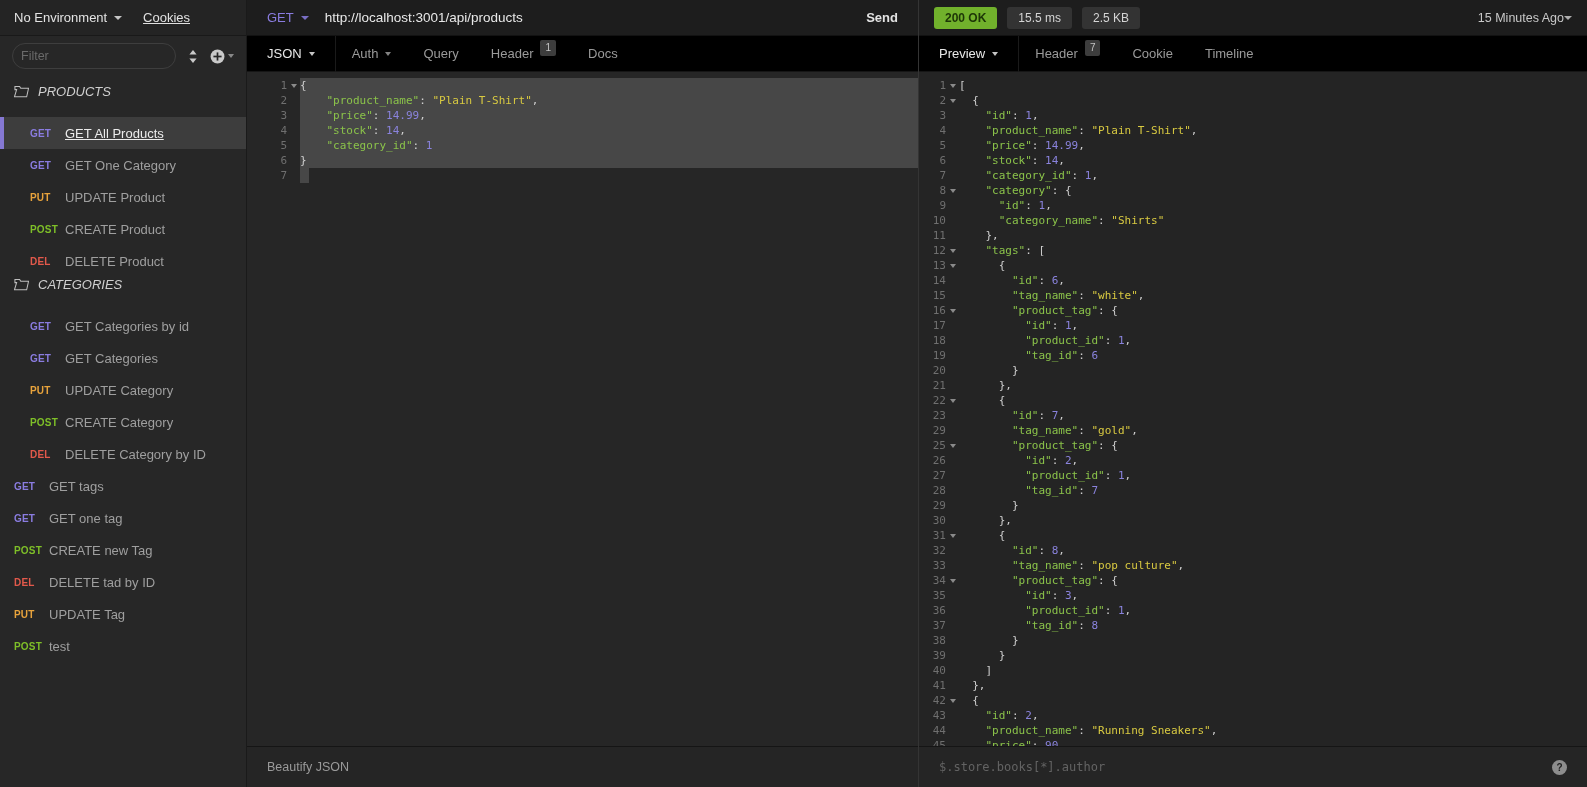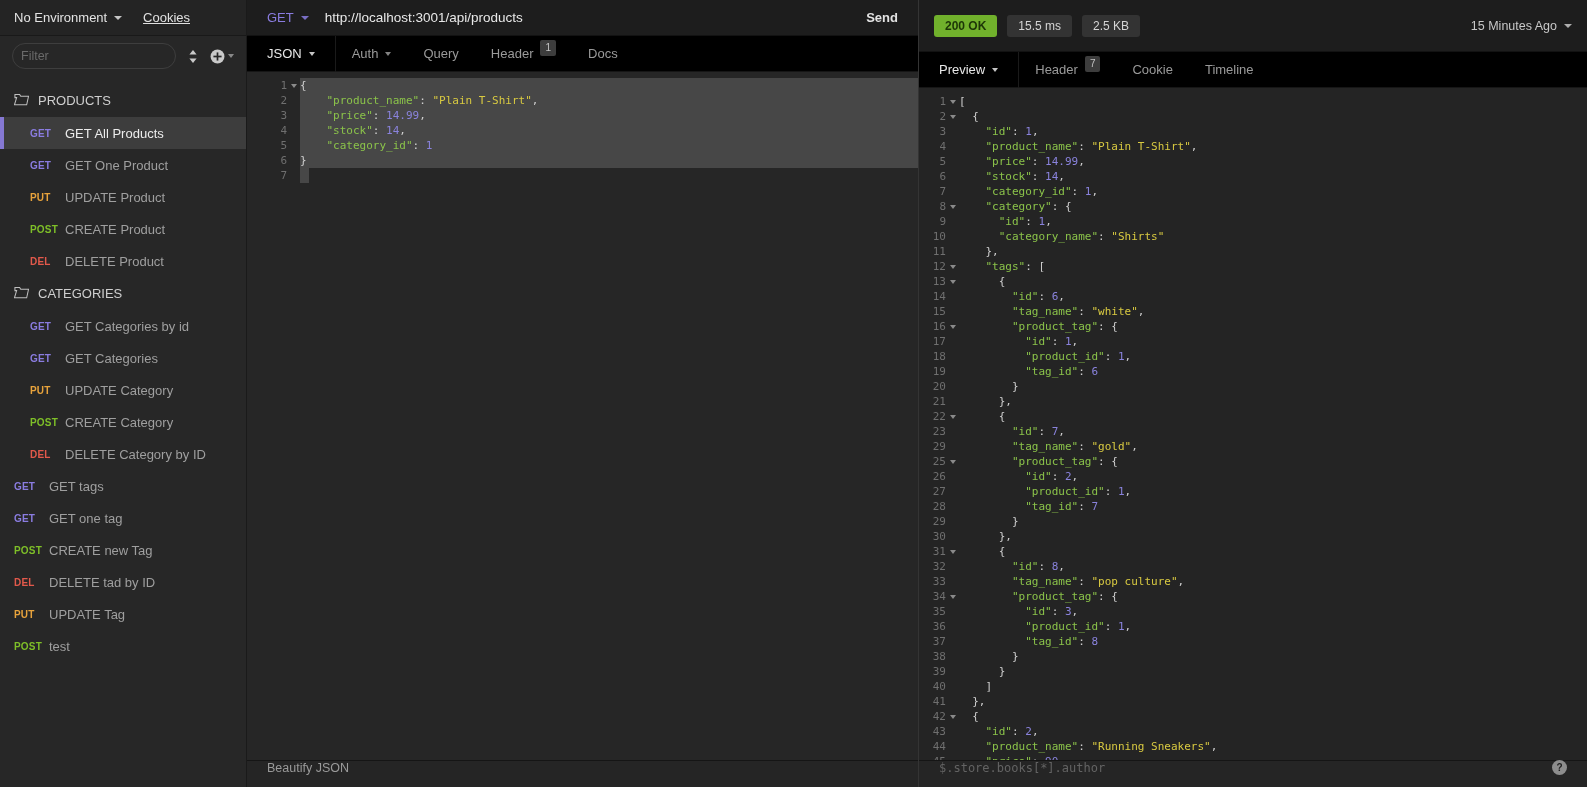--- a/index.html
+++ b/index.html
@@ -21,22 +21,22 @@
   .filter-input::placeholder { color:#6a6a6a; }
   .sb-icon { display:flex; align-items:center; gap:3px; cursor:pointer; color:#9a9a9a; flex:none; }
   .sb-list { flex:1; overflow:hidden; padding-top:8px; }
   .sb-row { height:32px; display:flex; align-items:center; padding-left:14px; cursor:pointer; }
   .sb-row.child { padding-left:30px; }
   .sb-row.active { background:#3d3d3d; border-left:4px solid #8578d3; }
   .sb-row.active.child { padding-left:26px; }
   .sb-row .method { width:35px; flex:none; font-size:10px; font-weight:bold; letter-spacing:.2px; }
   .m-GET { color:#8a7ce0; } .m-PUT { color:#e8a33c; } .m-POST { color:#7ebf28; } .m-DEL { color:#e2594b; }
   .sb-label { font-size:13px; color:#9f9f9f; white-space:nowrap; }
-  .sb-row.active .sb-label { color:#ececec; }
-  .sb-folder { height:33px; display:flex; align-items:center; gap:9px; padding-left:14px; cursor:pointer; }
+  .sb-row.active .sb-label { color:#ececec;text-decoration:underline; }
+  .sb-folder { height:33px; display:flex; align-items:flex-start; gap:9px; padding-left:14px; cursor:pointer;font-style:italic; }
   .sb-folder .sb-label { color:#cfcfcf; }
 
   
   .pane { display:flex; flex-direction:column; min-width:0; }
   .request-pane { width:671px; flex:none; background:#262626; }
   .response-pane { flex:1; background:#242424; border-left:1px solid #343434; }
 
   .top-bar { height:36px; flex:none; background:#1d1d1d; border-bottom:1px solid #121212; display:flex; align-items:center; padding:0 20px; }
   .url-method { color:#8a7ce0; font-size:13px; display:flex; align-items:center; gap:7px; cursor:pointer; }
   .url-method .caret { color:#8a7ce0; }
@@ -44,42 +44,42 @@
   .send-btn { margin-left:auto; background:none; border:none; color:#e3e3e3; font-size:13px; cursor:pointer; font-family:"Liberation Sans", sans-serif;font-weight:bold; }
 
   .tab-bar { height:36px; flex:none; background:#000000; border-bottom:1px solid #161616; display:flex; align-items:center; font-size:13px; color:#9a9a9a; }
   .tab { height:100%; display:flex; align-items:center; gap:7px; padding:0 16px; cursor:pointer; white-space:nowrap; }
   .tab:first-child { padding:0 20px; }
   .tab.active { color:#e8e8e8; }
   .tab-divider { width:1px; height:36px; background:#1a1a1a; flex:none; }
   .badge-sup { background:#3d3d3d; color:#c4c4c4; font-size:10px; line-height:1; padding:3px 5px; border-radius:2px; position:relative; top:-6px; }
 
   
-  .status-bar { height:52px; flex:none; background:#1d1d1d; border-bottom:1px solid #121212; display:flex; align-items:center; padding:0 15px; gap:10px; }
+  .status-bar { height:36px; flex:none; background:#1d1d1d; border-bottom:1px solid #121212; display:flex; align-items:center; padding:0 15px; gap:10px; }
   .badge { padding:4px 11px; border-radius:3px; background:#333333; color:#d5d5d5; font-size:12px; white-space:nowrap; }
   .badge.ok { background:#71b12c; color:#1d3607; font-weight:bold; }
-  .resp-age { margin-left:auto; color:#c8c8c8; font-size:12.5px; display:flex; align-items:center; gap:7px; cursor:pointer; }
+  .resp-age { margin-left:auto; color:#c8c8c8; font-size:12.5px; display:flex; align-items:center; cursor:pointer; }
 
   
   .editor { flex:1; display:flex; overflow:hidden; font-family:"DejaVu Sans Mono", monospace; font-size:11px; line-height:15px; padding-top:6px; cursor:text; }
   .gutter { flex:none; color:#6f6f6f; }
   .gl { height:15px; display:flex; align-items:center; justify-content:flex-end; }
   .gl .num { text-align:right; }
   .gl .foldcol { width:13px; display:flex; justify-content:center; align-items:center; }
   .fold-caret { display:inline-block; width:0; height:0; border-left:3.5px solid transparent; border-right:3.5px solid transparent; border-top:4px solid #8a8a8a; }
   .req-editor .gutter { width:53px; }
   .res-editor .gutter { width:40px; }
   .code { flex:1; min-width:0; white-space:pre; color:#cfcfcf; }
   .cl { height:15px; }
   .cl.sel { background:#474747; }
   .tk { color:#8bc34a; } .ts { color:#d9ca41; } .tn { color:#8a83dd; }
   .cursor-block { display:inline-block; width:9px; height:15px; background:#474747; vertical-align:top; }
 
   
-  .pane-footer { height:27px; flex:none; border-top:1px solid #151515; background:#252525; display:flex; align-items:flex-end; padding:12px 20px; }
+  .pane-footer { height:41px; flex:none; border-top:1px solid #151515; background:#252525; display:flex; align-items:center; padding:0 20px; }
   .beautify-label { color:#9a9a9a; font-size:12.5px; cursor:pointer; }
   .resp-filter-input { flex:1; min-width:0; background:transparent; border:none; outline:none; font-family:"DejaVu Sans Mono", monospace; font-size:12px; color:#b5b5b5; }
   .resp-filter-input::placeholder { color:#636363; }
   .help-icon { width:15px; height:15px; flex:none; border-radius:50%; background:#8d8d8d; color:#1e1e1e; font-size:10px; font-weight:bold; display:flex; align-items:center; justify-content:center; cursor:pointer; }
 </style>
 </head>
 <body>
 
 <div class="app">
 
@@ -114,21 +114,21 @@
               <path d="M1 1.2h5l1.2 1.9h8.3l-2 9H.5l2.3-7.6H1z" fill="none" stroke="#bfbfbf" stroke-width="1.1"></path>
             </svg></span>
           <span class="sb-label">PRODUCTS</span>
         </div>
         <div class="sb-row child active">
           <span class="method m-GET">GET</span>
           <span class="sb-label">GET All Products</span>
         </div>
         <div class="sb-row child">
           <span class="method m-GET">GET</span>
-          <span class="sb-label">GET One Product</span>
+          <span class="sb-label">GET One Category</span>
         </div>
         <div class="sb-row child">
           <span class="method m-PUT">PUT</span>
           <span class="sb-label">UPDATE Product</span>
         </div>
         <div class="sb-row child">
           <span class="method m-POST">POST</span>
           <span class="sb-label">CREATE Product</span>
         </div>
         <div class="sb-row child">

